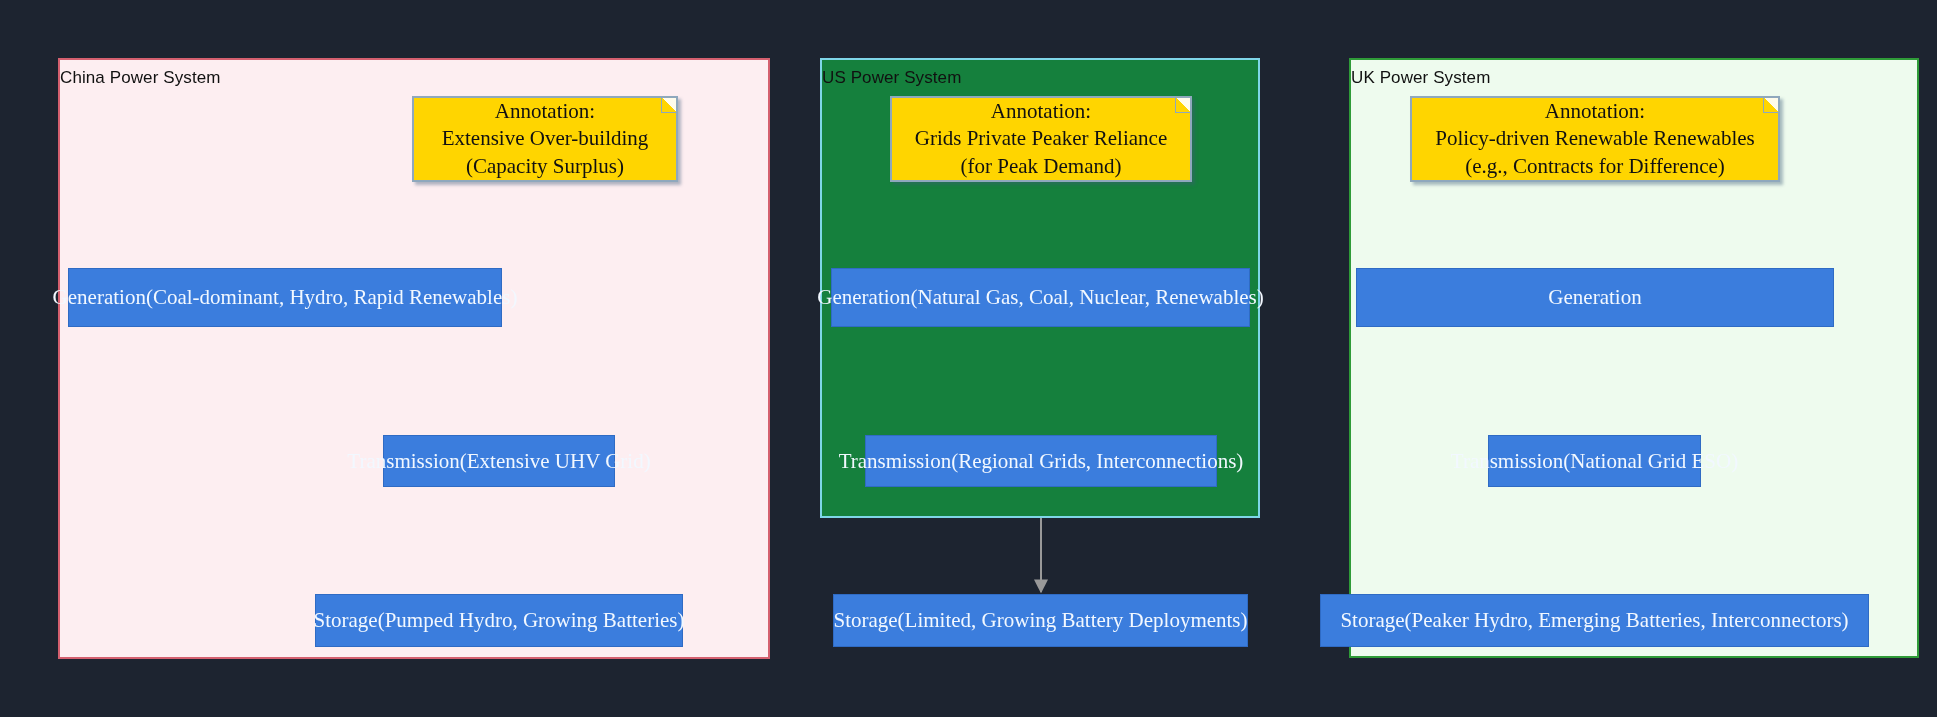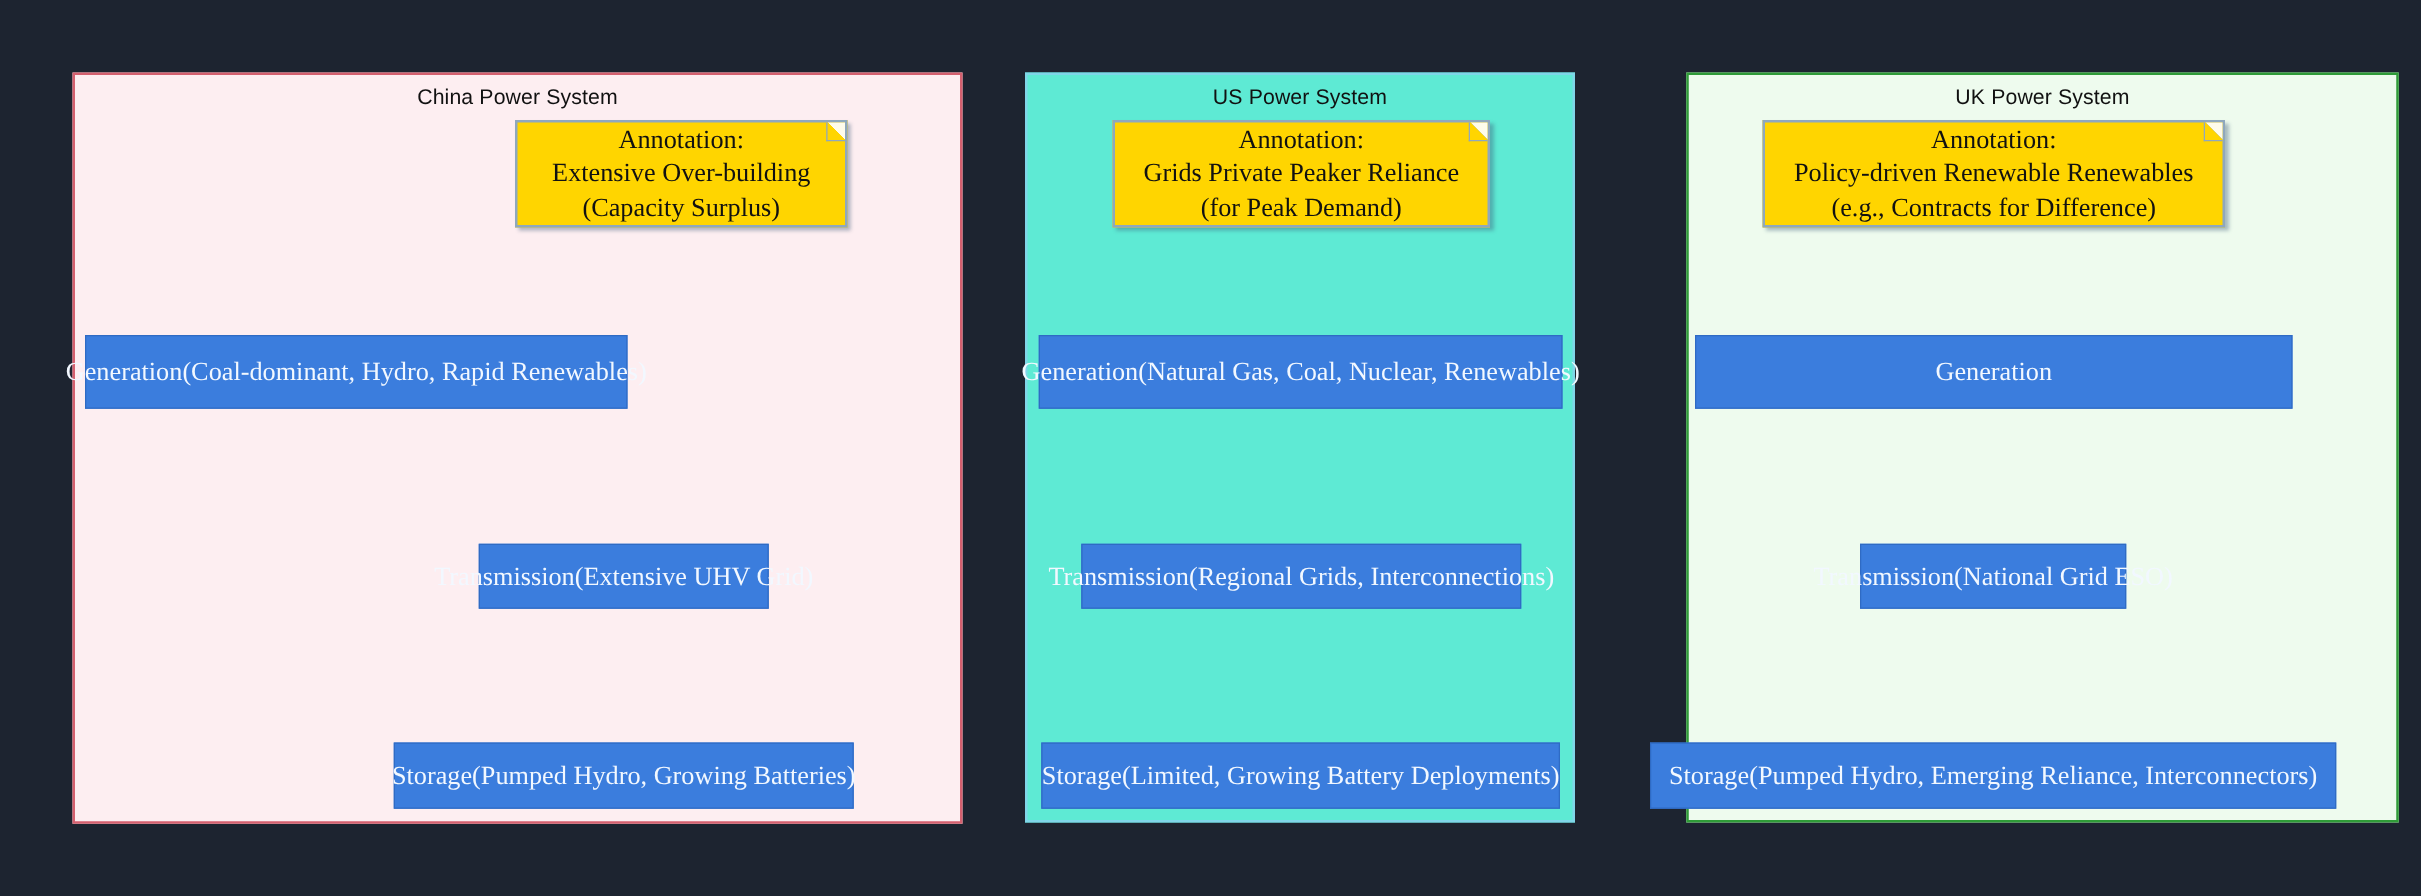--- a/index.html
+++ b/index.html
@@ -24,32 +24,32 @@
     position: absolute;
     border-width: 2px;
     border-style: solid;
     overflow: visible;
   }
   .panel-title {
     position: absolute;
     top: 8px;
     left: 0;
     width: 100%;
-    text-align: center;
+    text-align: left;
     font-family: "Liberation Sans", sans-serif;
     font-size: 17px;
     color: #111111;
     letter-spacing: 0.1px;
     white-space: nowrap;
   }
 
   #panel-china { left: 58px;   top: 58px; width: 712px; height: 601px;
                  background: #fdeef1; border-color: #d4606f; }
-  #panel-us    { left: 820px;  top: 58px; width: 440px; height: 600px;
-                 background: #5eead4; border-color: #7fd6e8; }
+  #panel-us    { left: 820px;  top: 58px; width: 440px; height: 460px;
+                 background: #15803d; border-color: #7fd6e8; }
   #panel-uk    { left: 1310px; top: 58px; width: 570px; height: 600px;
                  background: #eefbee; border-color: #2f9b38; margin-left: 39px; }
 
   
   .node {
     position: absolute;
     background: #3b7ddd;
     border: 1.5px solid #2f6bc4;
     color: #f2f8ff;
     font-family: "Liberation Serif", serif;
@@ -201,16 +201,16 @@
     <span class="l1">Generation</span>
   </div>
 
   <div class="node" style="left:1488px; top:435px; width:213px; height:52px;">
     <span class="l1">Transmission</span>
     <span class="l2">(National Grid ESO)</span>
   </div>
 
   <div class="node" style="left:1320px; top:594px; width:549px; height:53px;">
     <span class="l1">Storage</span>
-    <span class="l2">(Pumped Hydro, Emerging Reliance, Interconnectors)</span>
+    <span class="l2">(Peaker Hydro, Emerging Batteries, Interconnectors)</span>
   </div>
 
 </div>
 
 </body></html>

